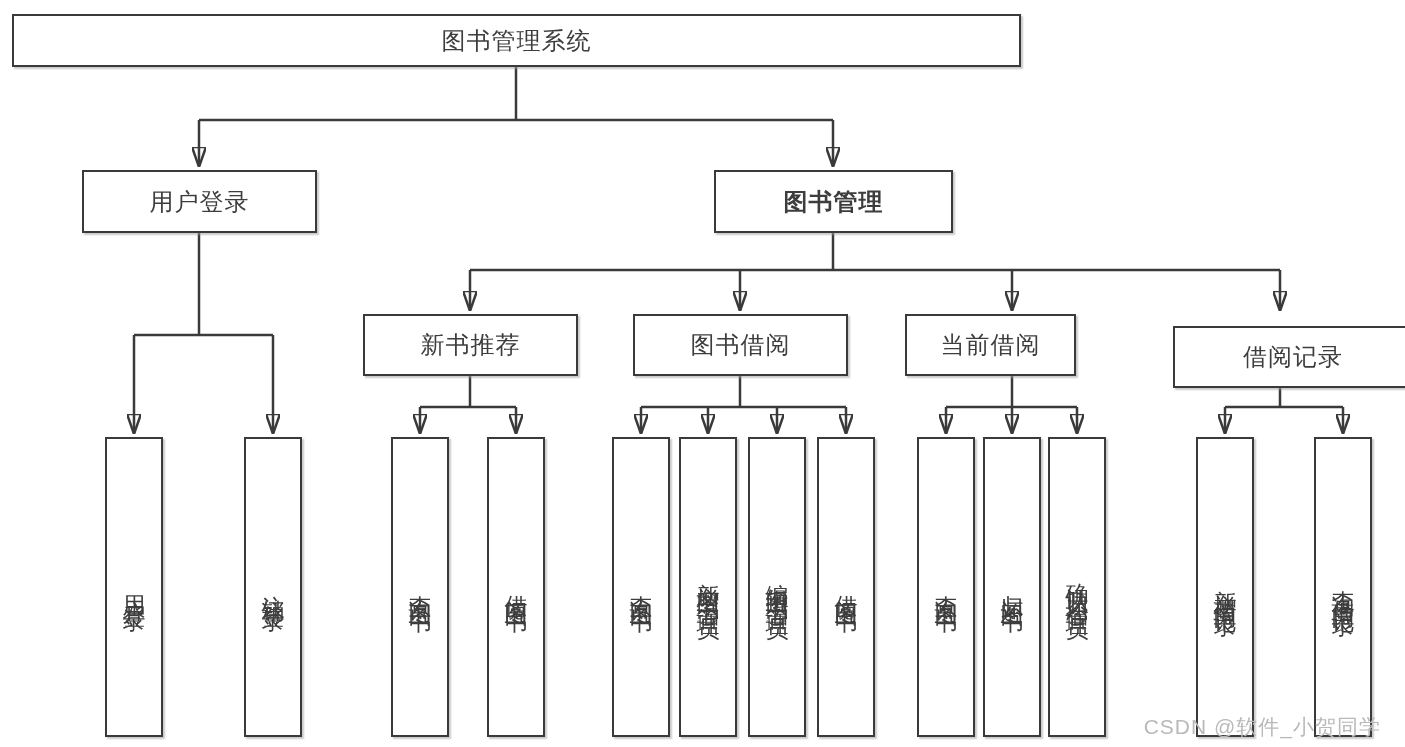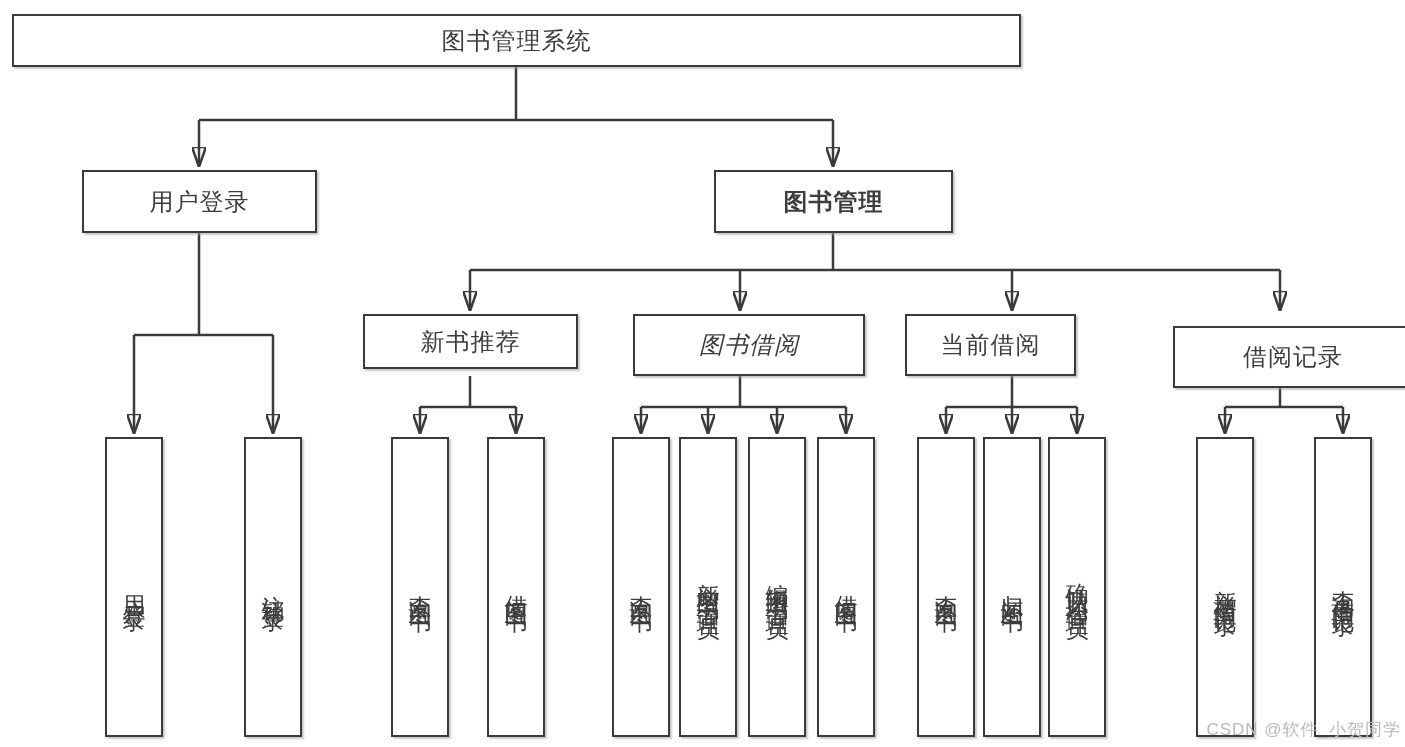--- a/index.html
+++ b/index.html
@@ -34,22 +34,22 @@
   .vbox{
     writing-mode:vertical-rl;
     text-orientation:mixed;
     letter-spacing:5px;
     font-size:23px;
     white-space:normal;
     line-height:1;
   }
   .watermark{
     position:absolute;
-    right:4px;bottom:6px;
-    font-size:17px;
+    right:24px;bottom:6px;
+    font-size:21px;
     color:var(--watermark);
     letter-spacing:1px;
   }
 </style>
 </head>
 <body>
 
 <div class="canvas">
 
   <svg class="connectors" width="1405" height="747" viewBox="0 0 1405 747" xmlns="http://www.w3.org/2000/svg">
@@ -98,22 +98,22 @@
     <path d="M1225 407 H1343"></path>
     <path d="M1225 407 V433" marker-end="url(#arw)"></path>
     <path d="M1343 407 V433" marker-end="url(#arw)"></path>
   </svg>
 
   <div class="box" style="left:12px;top:14px;width:1009px;height:53px;">图书管理系统</div>
 
   <div class="box" style="left:82px;top:170px;width:235px;height:63px;">用户登录</div>
   <div class="box" style="left:714px;top:170px;width:239px;height:63px;font-weight:bold;">图书管理</div>
 
-  <div class="box" style="left:363px;top:314px;width:215px;height:55px;">新书推荐</div>
-  <div class="box" style="left:633px;top:314px;width:232px;height:62px;font-style:italic;">图书借阅</div>
+  <div class="box" style="left:363px;top:314px;width:215px;height:62px;">新书推荐</div>
+  <div class="box" style="left:633px;top:314px;width:215px;height:62px;">图书借阅</div>
   <div class="box" style="left:905px;top:314px;width:171px;height:62px;">当前借阅</div>
   <div class="box" style="left:1173px;top:326px;width:240px;height:62px;">借阅记录</div>
 
   <div class="box vbox" style="left:105px;top:437px;width:58px;height:300px;">用户登录</div>
   <div class="box vbox" style="left:244px;top:437px;width:58px;height:300px;">注销登录</div>
 
   <div class="box vbox" style="left:391px;top:437px;width:58px;height:300px;">查询图书</div>
   <div class="box vbox" style="left:487px;top:437px;width:58px;height:300px;">借阅图书</div>
 
   <div class="box vbox" style="left:612px;top:437px;width:58px;height:300px;">查询图书</div>

